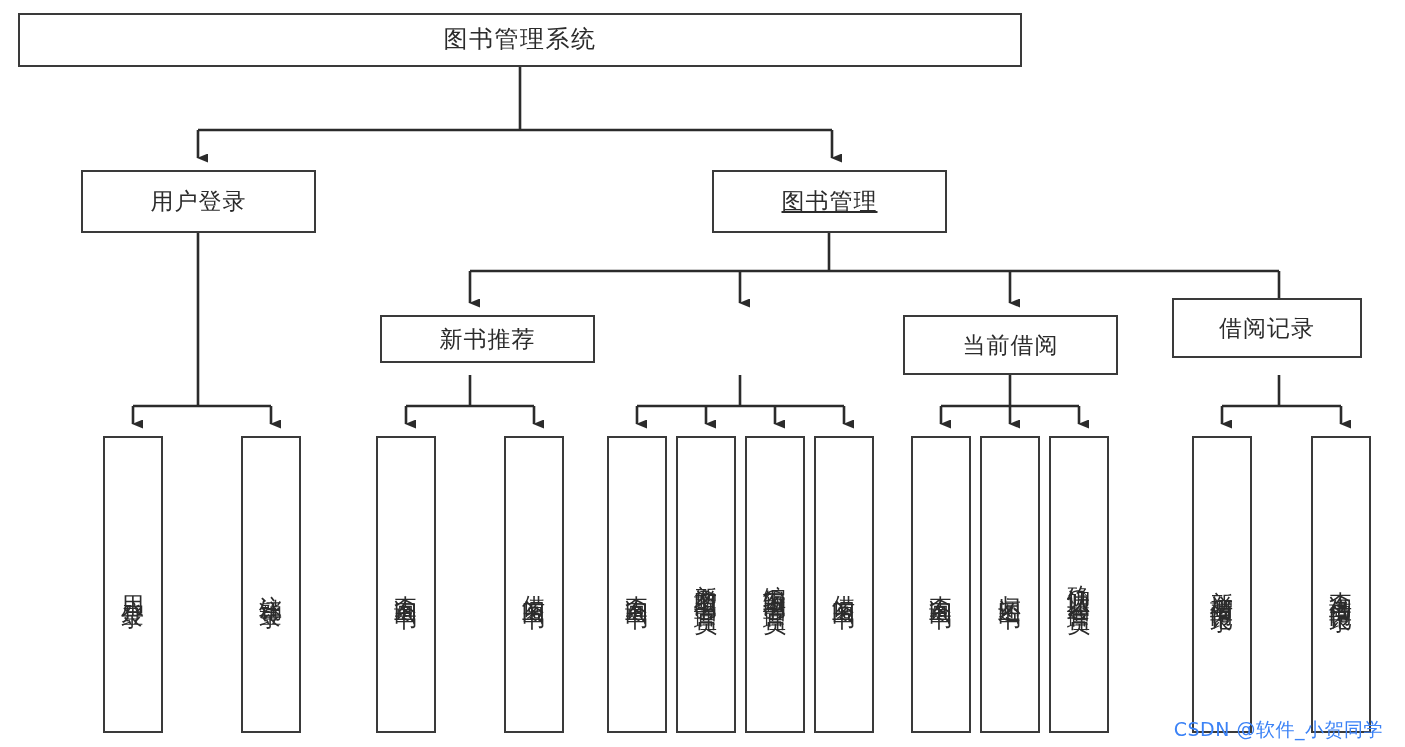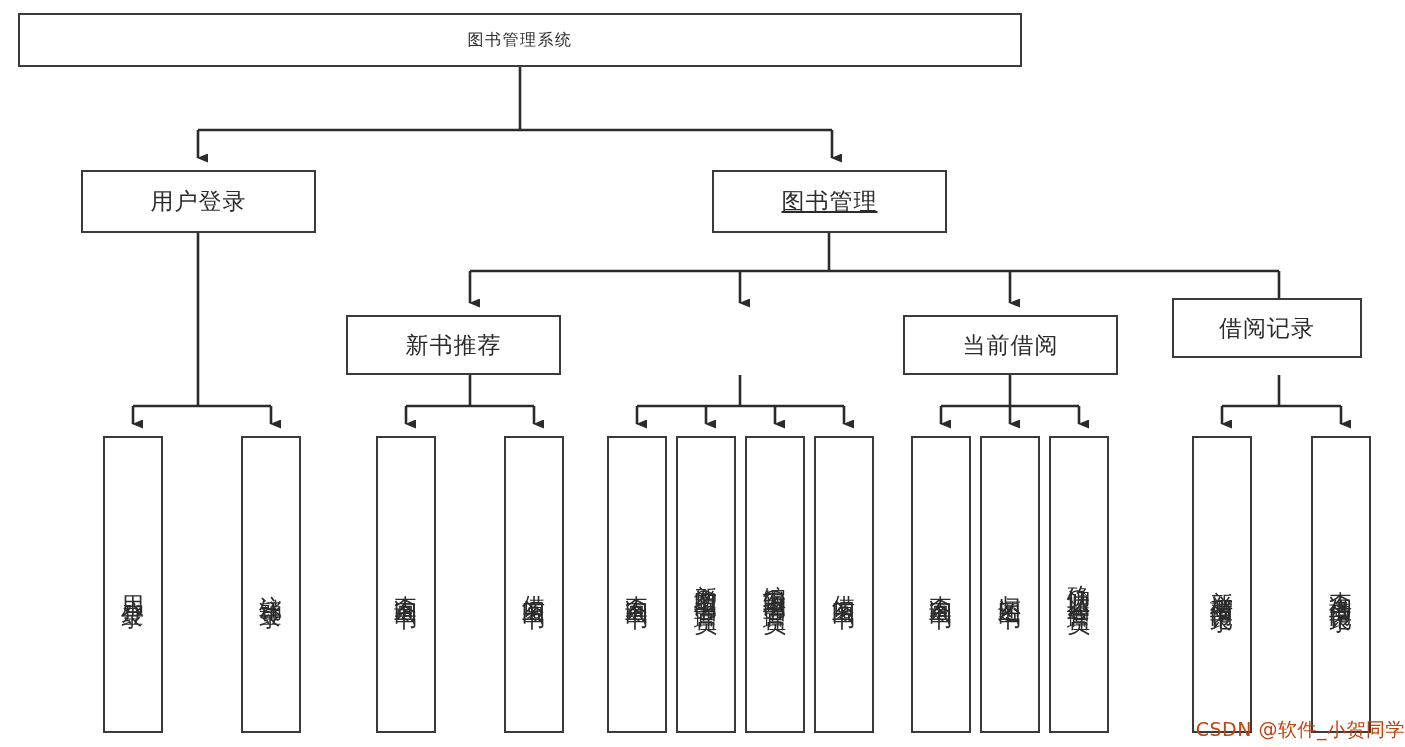--- a/index.html
+++ b/index.html
@@ -38,44 +38,44 @@
     text-align: center;
     line-height: 1.05;
   }
   
   .node.h .lbl {
     font-size: 23px;
     letter-spacing: 1px;
     white-space: nowrap;
   }
   .node.root .lbl {
-    font-size: 16px;
+    font-size: 24px;
     letter-spacing: 1.5px;
   }
   
   .node.v {
     align-items: center;
     justify-content: center;
     padding: 4px 0;
   }
   .node.v .lbl {
     writing-mode: vertical-rl;
     text-orientation: upright;
     font-size: 23px;
     line-height: 1.05;
     letter-spacing: 4px;
     white-space: normal;
     max-height: 100%;
   }
   #watermark {
     position: absolute;
-    right: 0;
+    right: 22px;
     bottom: 4px;
     font-size: 19px;
-    color: #c2410c;
+    color: #3b82f6;
     letter-spacing: 0.5px;
     white-space: nowrap;
     user-select: none;
   }
 </style>
 </head>
 <body>
 
 <div id="canvas">
 
@@ -133,21 +133,21 @@
     <span class="lbl">图书管理系统</span>
   </div>
 
   <div class="node h" style="left:81px; top:170px; width:235px; height:63px;">
     <span class="lbl">用户登录</span>
   </div>
   <div class="node h" style="left:712px; top:170px; width:235px; height:63px;text-decoration:underline;">
     <span class="lbl">图书管理</span>
   </div>
 
-  <div class="node h" style="left:346px; top:315px; width:215px; height:60px;">
+  <div class="node h" style="left:380px; top:315px; width:215px; height:48px;">
     <span class="lbl">新书推荐</span>
   </div>
   <div class="node h" style="left:903px; top:315px; width:215px; height:60px;">
     <span class="lbl">当前借阅</span>
   </div>
   <div class="node h" style="left:1172px; top:298px; width:190px; height:60px;">
     <span class="lbl">借阅记录</span>
   </div>
 
   <div class="node v" style="left:103px; top:436px; width:60px; height:297px;">

